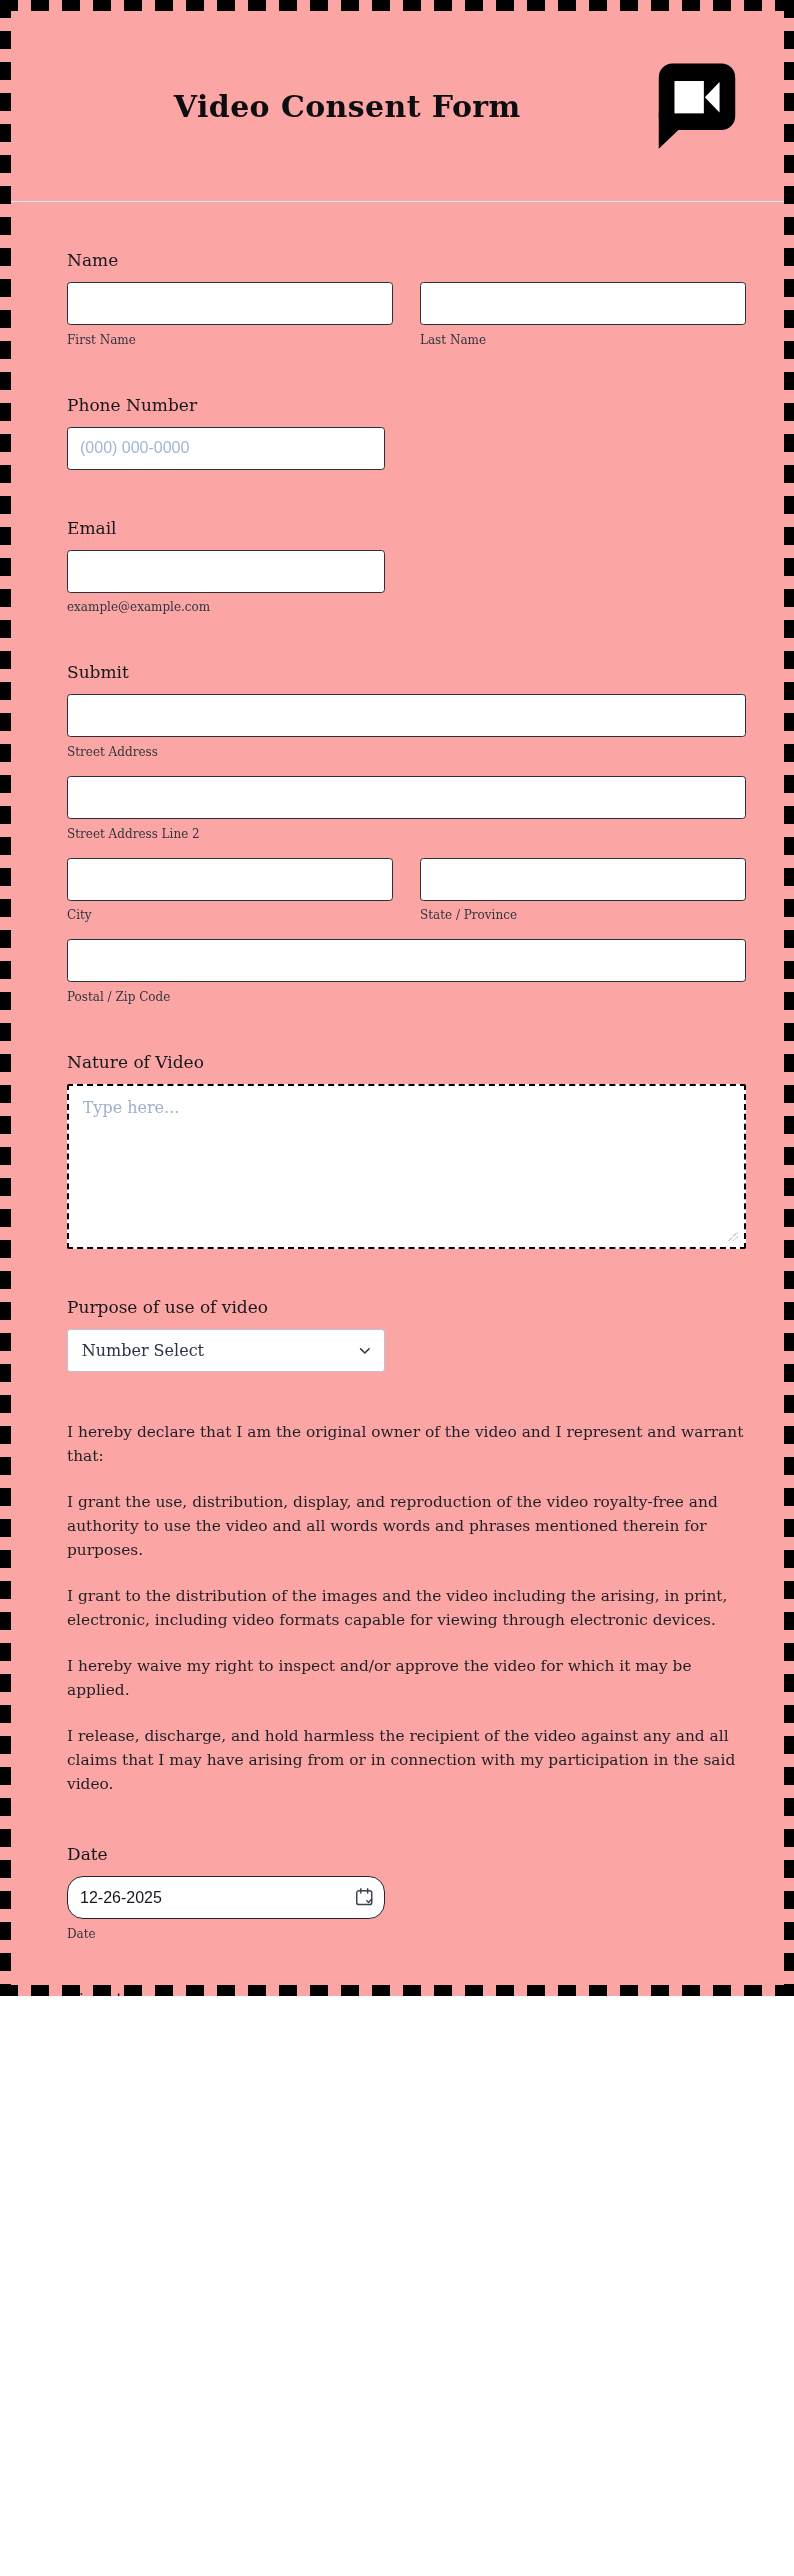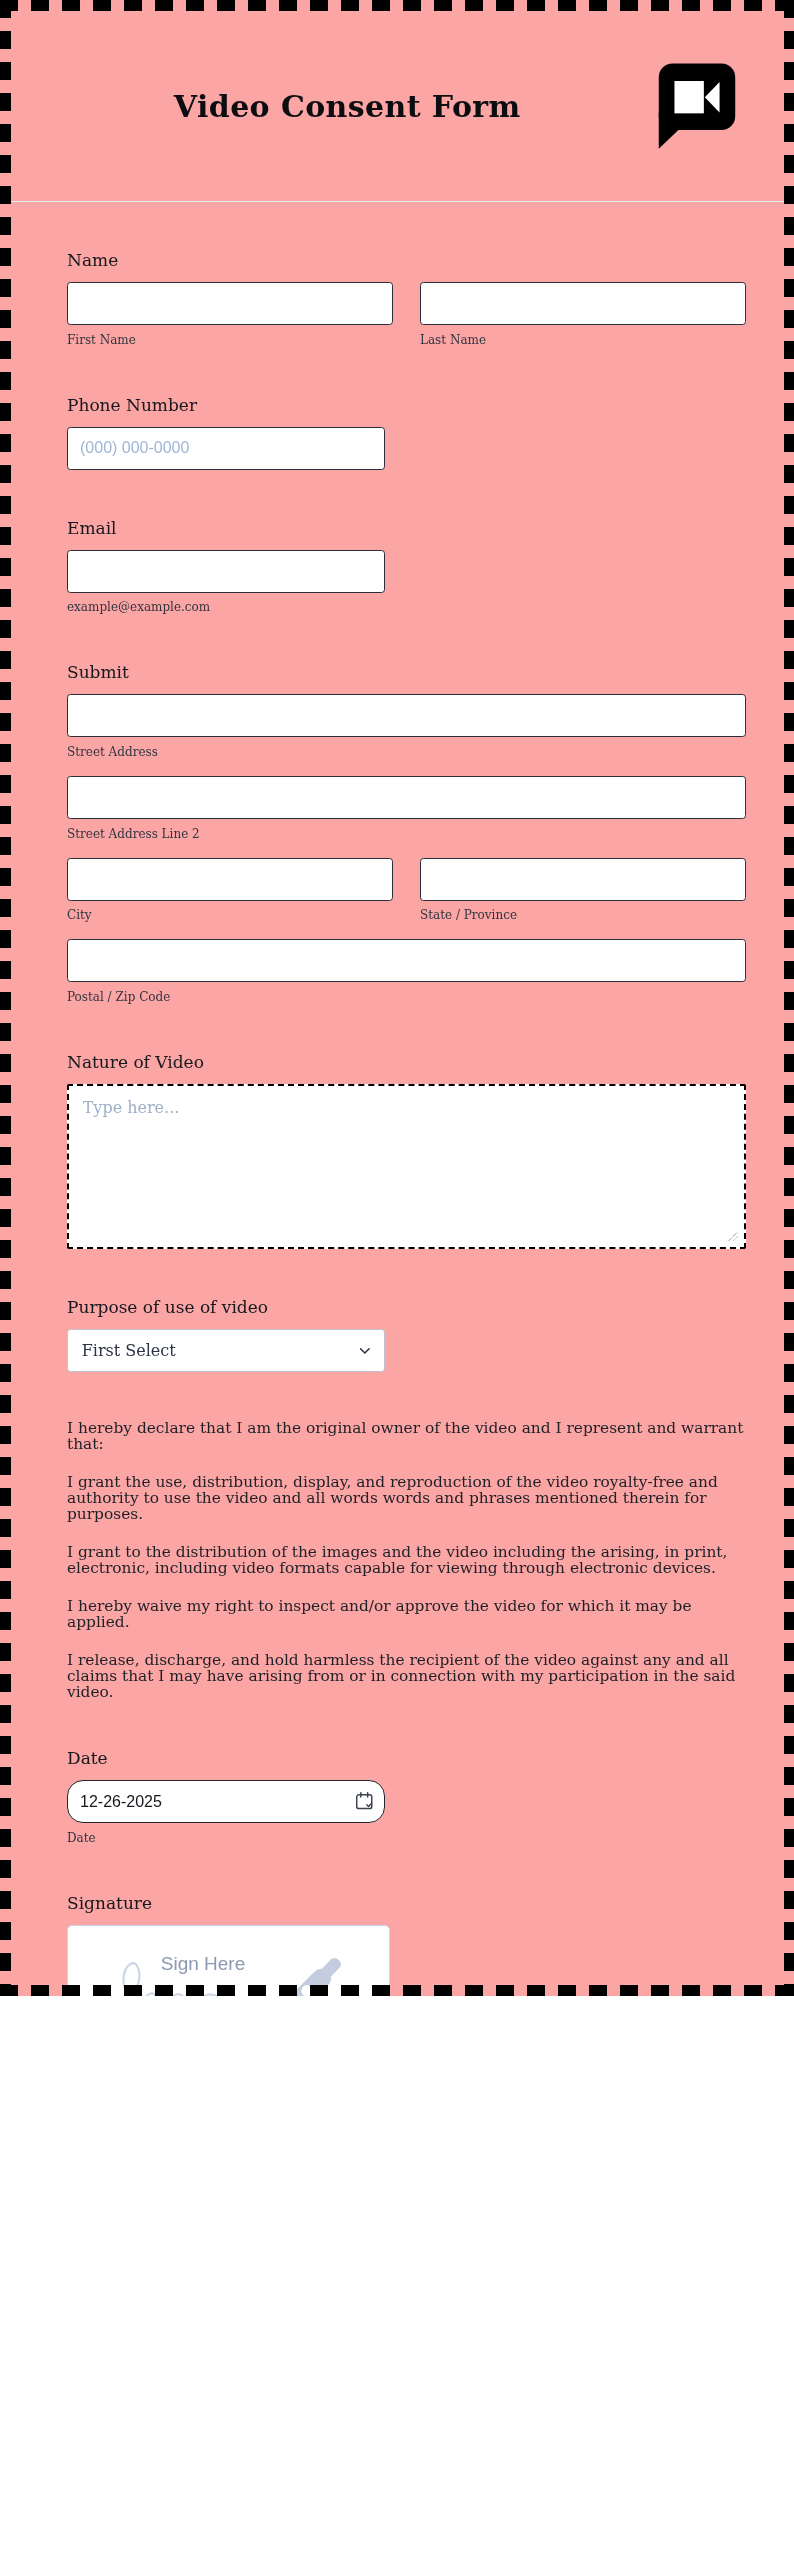--- a/index.html
+++ b/index.html
@@ -40,21 +40,21 @@
        display:flex;align-items:center;justify-content:space-between;padding:0 12px 0 13.7px;cursor:pointer;}
   .select span{font-size:16px;color:#2c3345;}
   .chev{width:13.7px;height:13.7px;flex:none;}
 
   .upload{box-sizing:border-box;width:100%;height:144px;border:2.6px dashed #000;background:#fafbfe;
        display:flex;flex-direction:column;align-items:center;justify-content:center;cursor:pointer;}
   .cloud{width:44px;height:34px;margin-bottom:12px;}
   .browse{font-size:18px;font-weight:bold;color:#2c3345;}
   .drophint{font-size:14.5px;color:#7e8ba1;margin-top:6px;}
 
-  .terms p{max-width:688px;font-size:15.4px;line-height:16px;margin:0 0 22px;color:#1d2027;}
+  .terms p{max-width:688px;font-size:15.4px;line-height:24px;margin:0 0 22px;color:#1d2027;}
   .terms p:last-child{margin-bottom:14px;}
 
   .date-wrap{position:relative;width:318px;}
   .date-in{box-sizing:border-box;width:100%;height:43px;border:1.7px solid #23262e;border-radius:16px;
        padding:0 38px 0 12px;font-family:Liberation Sans, sans-serif;font-size:16px;color:#16181d;outline:none;background:#fff;}
   .cal{position:absolute;right:11px;top:11px;width:20.5px;height:20.5px;cursor:pointer;}
 
   .sig-pad{position:relative;width:321px;height:121px;border:0.9px solid #c9d5ea;border-radius:5.1px;background:#fff;cursor:crosshair;}
   .sig-hint{position:absolute;left:0;right:51px;top:27px;text-align:center;
        font-family:"Liberation Sans",sans-serif;font-size:19px;color:#8b99b1;}
@@ -144,21 +144,21 @@
       <label class="q-label">Nature of Video</label>
       <div class="ta-wrap">
         <textarea class="ta" placeholder="Type here..." style=""></textarea>
         <span class="resize-handle"></span>
       </div>
     </div>
 
     <div class="q">
       <label class="q-label">Purpose of use of video</label>
       <div class="select">
-        <span>First Select</span>
+        <span>Number Select</span>
         <svg class="chev" viewBox="0 0 16 16">
           <path d="M3 5.5 L8 10.5 L13 5.5" fill="none" stroke="#2c3345" stroke-width="1.8" stroke-linecap="round" stroke-linejoin="round"></path>
         </svg>
       </div>
     </div>
 
 
     <div class="q terms">
       <p>I hereby declare that I am the original owner of the video and I represent and warrant that:</p>
       <p>I grant the use, distribution, display, and reproduction of the video royalty-free and authority to use the video and all words words and phrases mentioned therein for purposes.</p>

